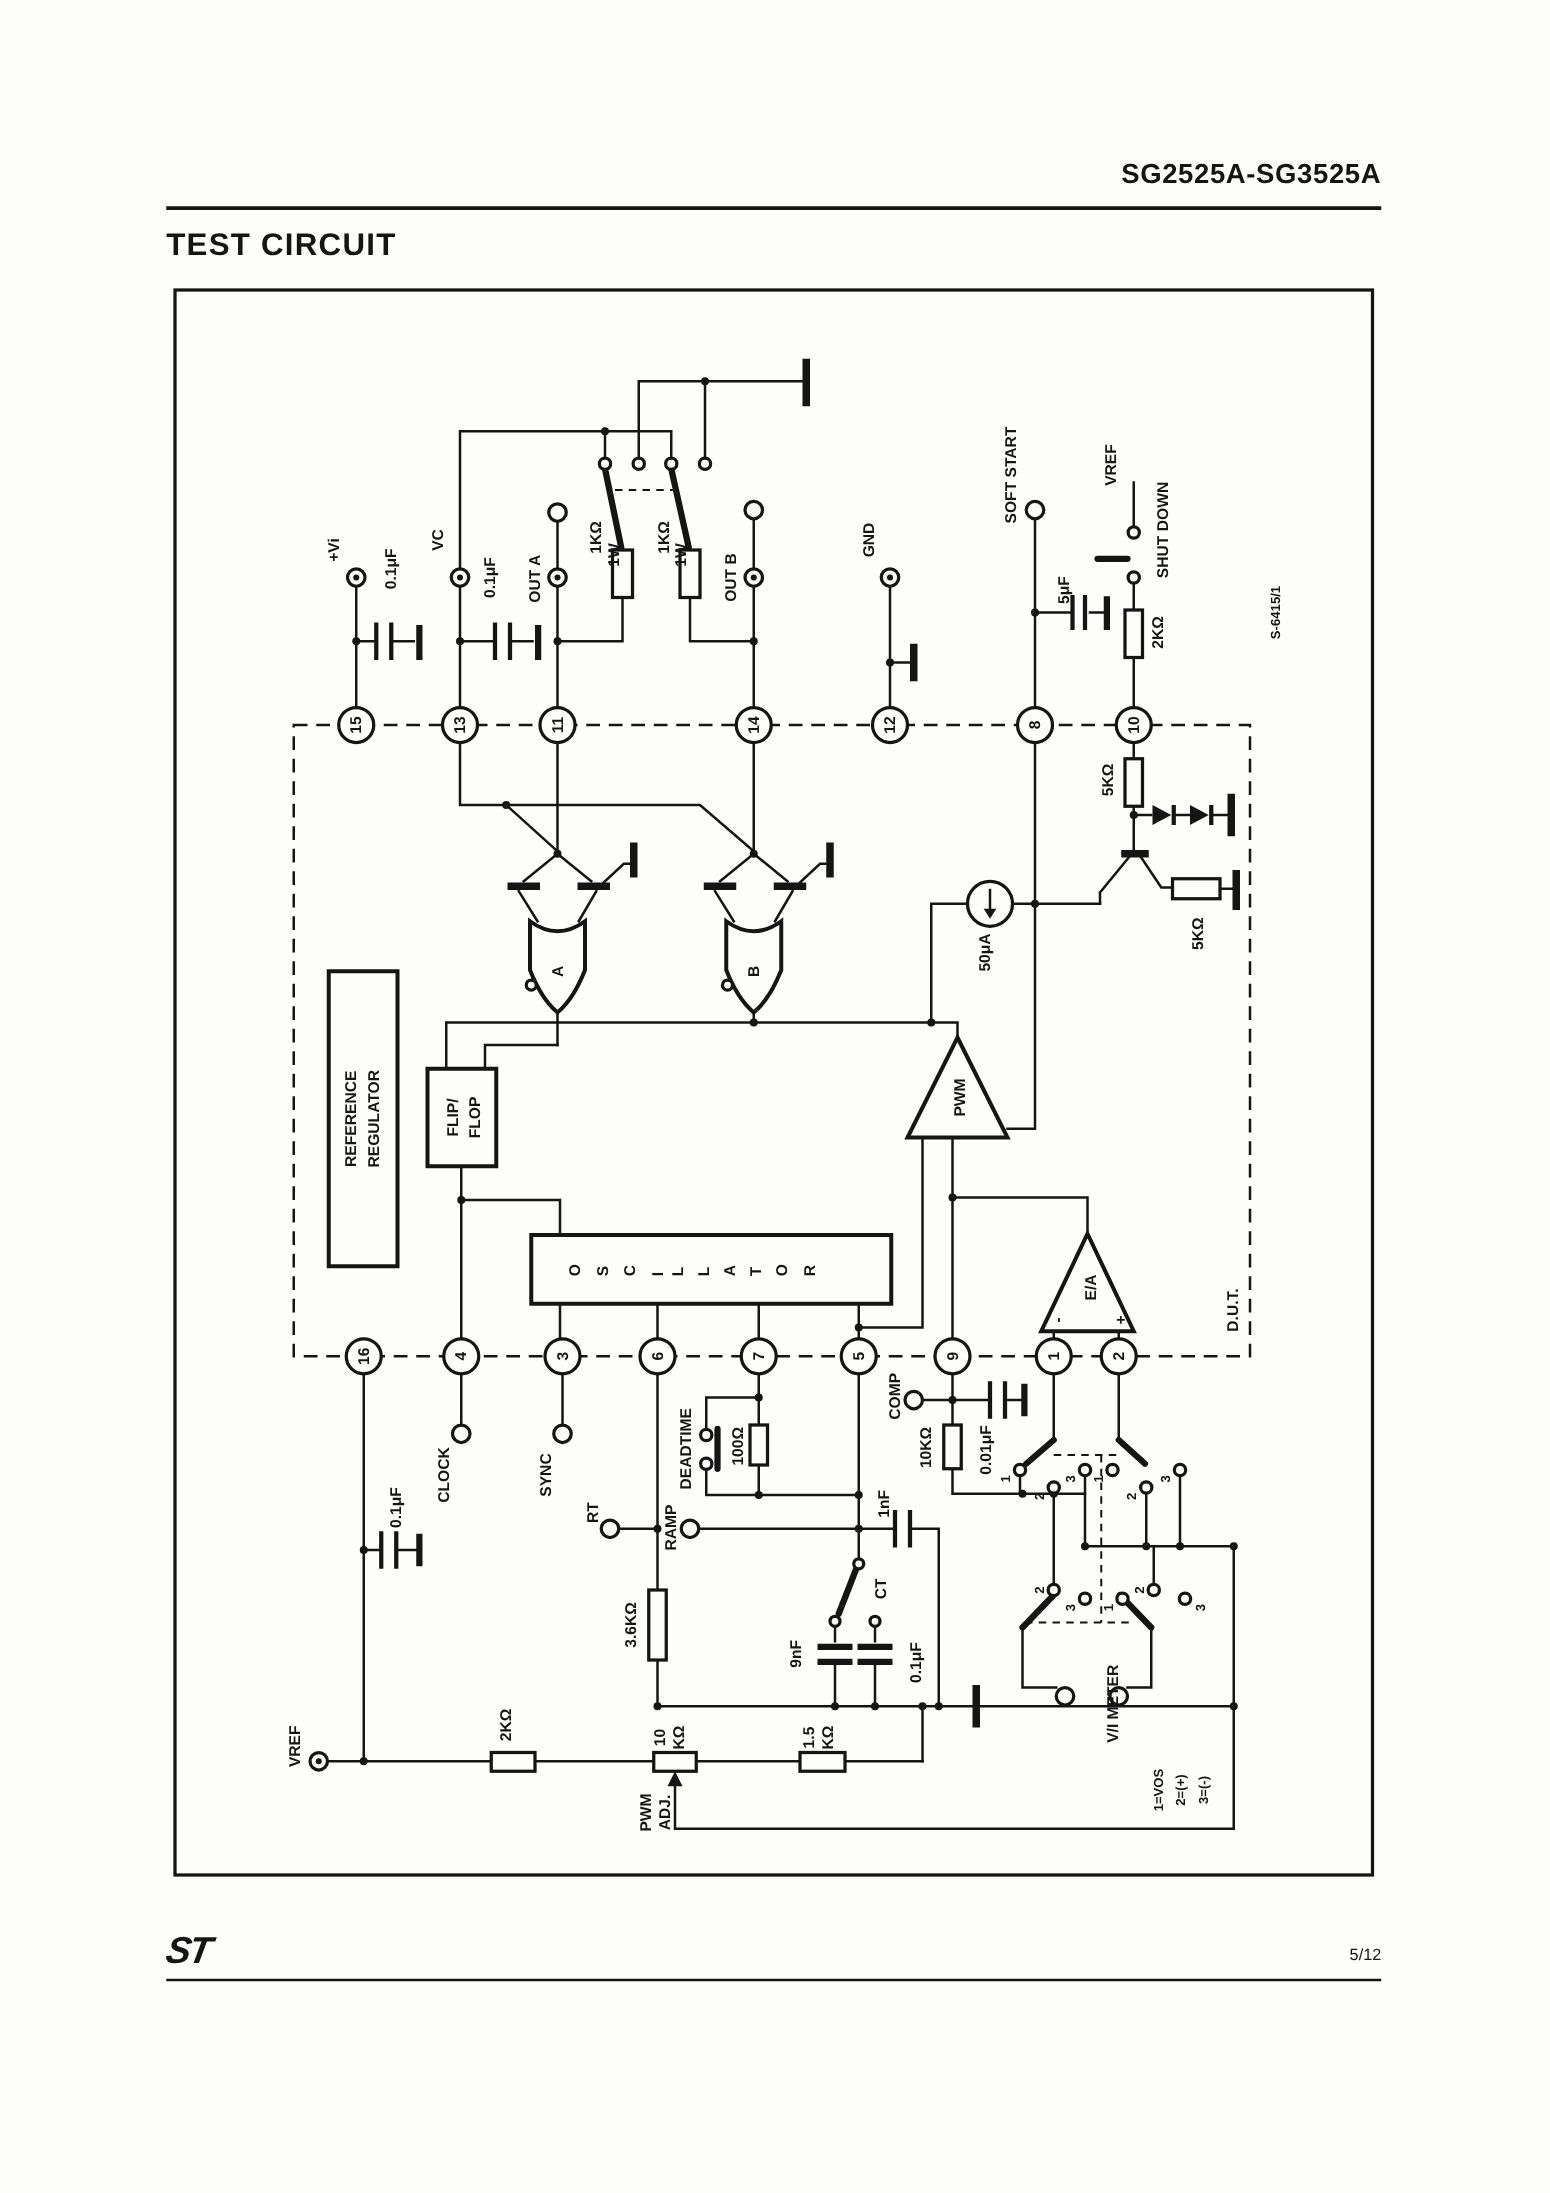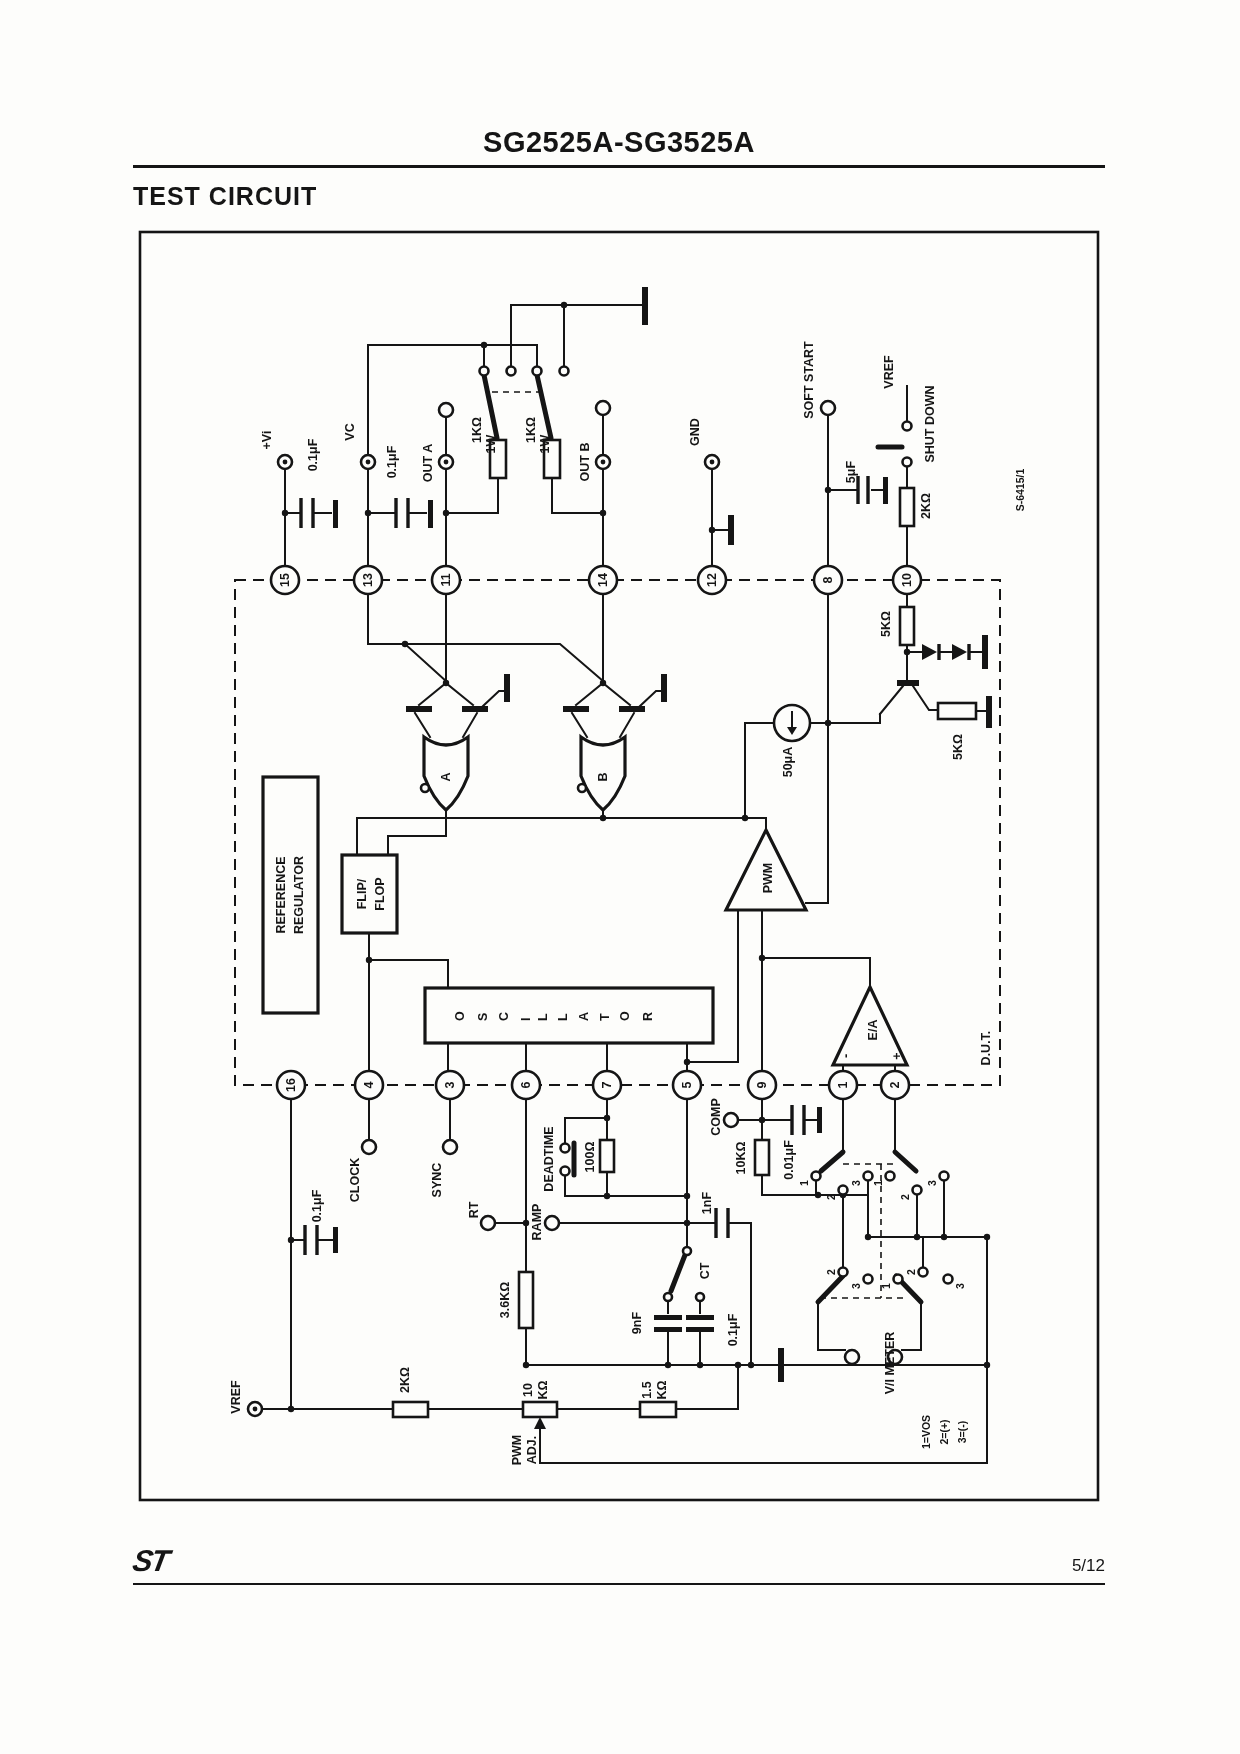--- a/index.html
+++ b/index.html
@@ -1,23 +1,23 @@
 <!DOCTYPE html>
 <html><head>
 <meta charset="utf-8">
 <style>
   html,body{margin:0;padding:0;background:#e8e8e4;}
   .page{position:relative;width:1240px;height:1754px;margin:0 auto;background:#fdfdfb;
         font-family:"Liberation Sans",sans-serif;color:#151515;overflow:hidden;}
-  .hdr-title{position:absolute;top:126px;left:133px;width:972px;text-align:center;
-             font-size:29px;font-weight:bold;letter-spacing:.5px;}
+  .hdr-title{position:absolute;top:126px;left:133px;width:972px;text-align:right;
+             font-size:22px;font-weight:bold;letter-spacing:.5px;}
   .hdr-rule{position:absolute;top:165px;left:133px;width:972px;height:3px;background:#151515;}
   .sec-title{position:absolute;top:182px;left:133px;font-size:25px;font-weight:bold;letter-spacing:1px;}
   .ftr-rule{position:absolute;top:1583px;left:133px;width:972px;height:2px;background:#151515;}
-  .ftr-page{position:absolute;top:1556px;left:1005px;width:100px;text-align:right;font-size:17px;}
+  .ftr-page{position:absolute;top:1556px;left:1005px;width:100px;text-align:right;font-size:13px;}
   .logo{position:absolute;top:1544px;left:133px;font-size:30px;font-weight:bold;font-style:italic;
         transform:skewX(-10deg);letter-spacing:-2px;}
   svg{position:absolute;top:0;left:0;}
   .w{stroke:#151515;stroke-width:2;fill:none;stroke-linecap:square;}
   .wd{stroke:#151515;stroke-width:2;fill:none;stroke-dasharray:11 7;}
   .wd2{stroke:#151515;stroke-width:1.6;fill:none;stroke-dasharray:6 5;}
   .thick{stroke:#151515;stroke-width:5;fill:none;stroke-linecap:round;}
   .plate{stroke:#151515;stroke-width:3.4;fill:none;}
   .box{fill:#fdfdfb;stroke:#151515;stroke-width:2.6;}
   .box3{fill:#fdfdfb;stroke:#151515;stroke-width:3.2;}

